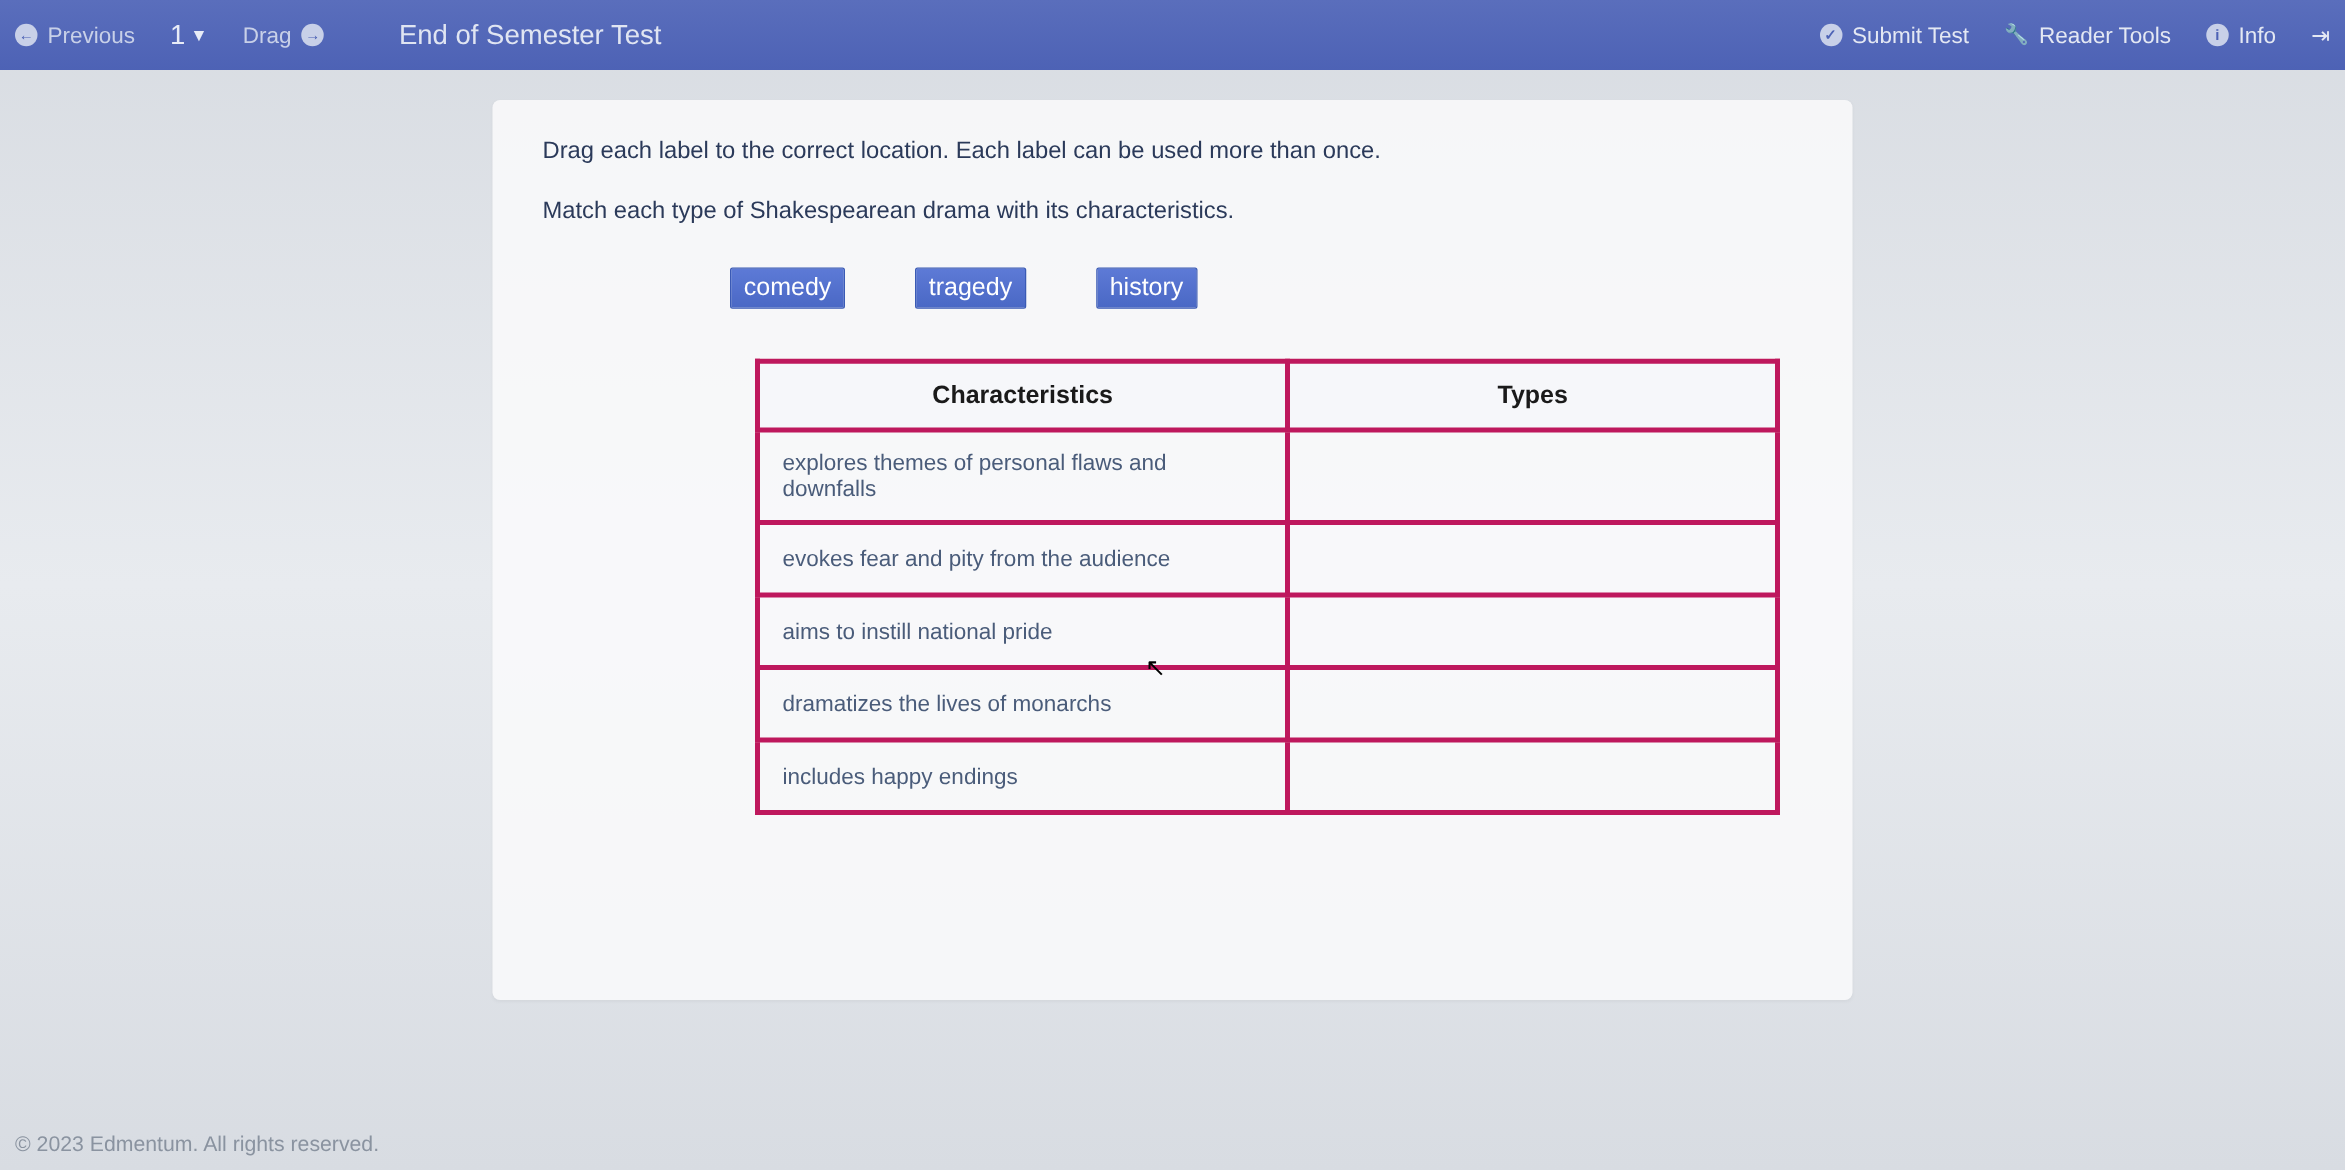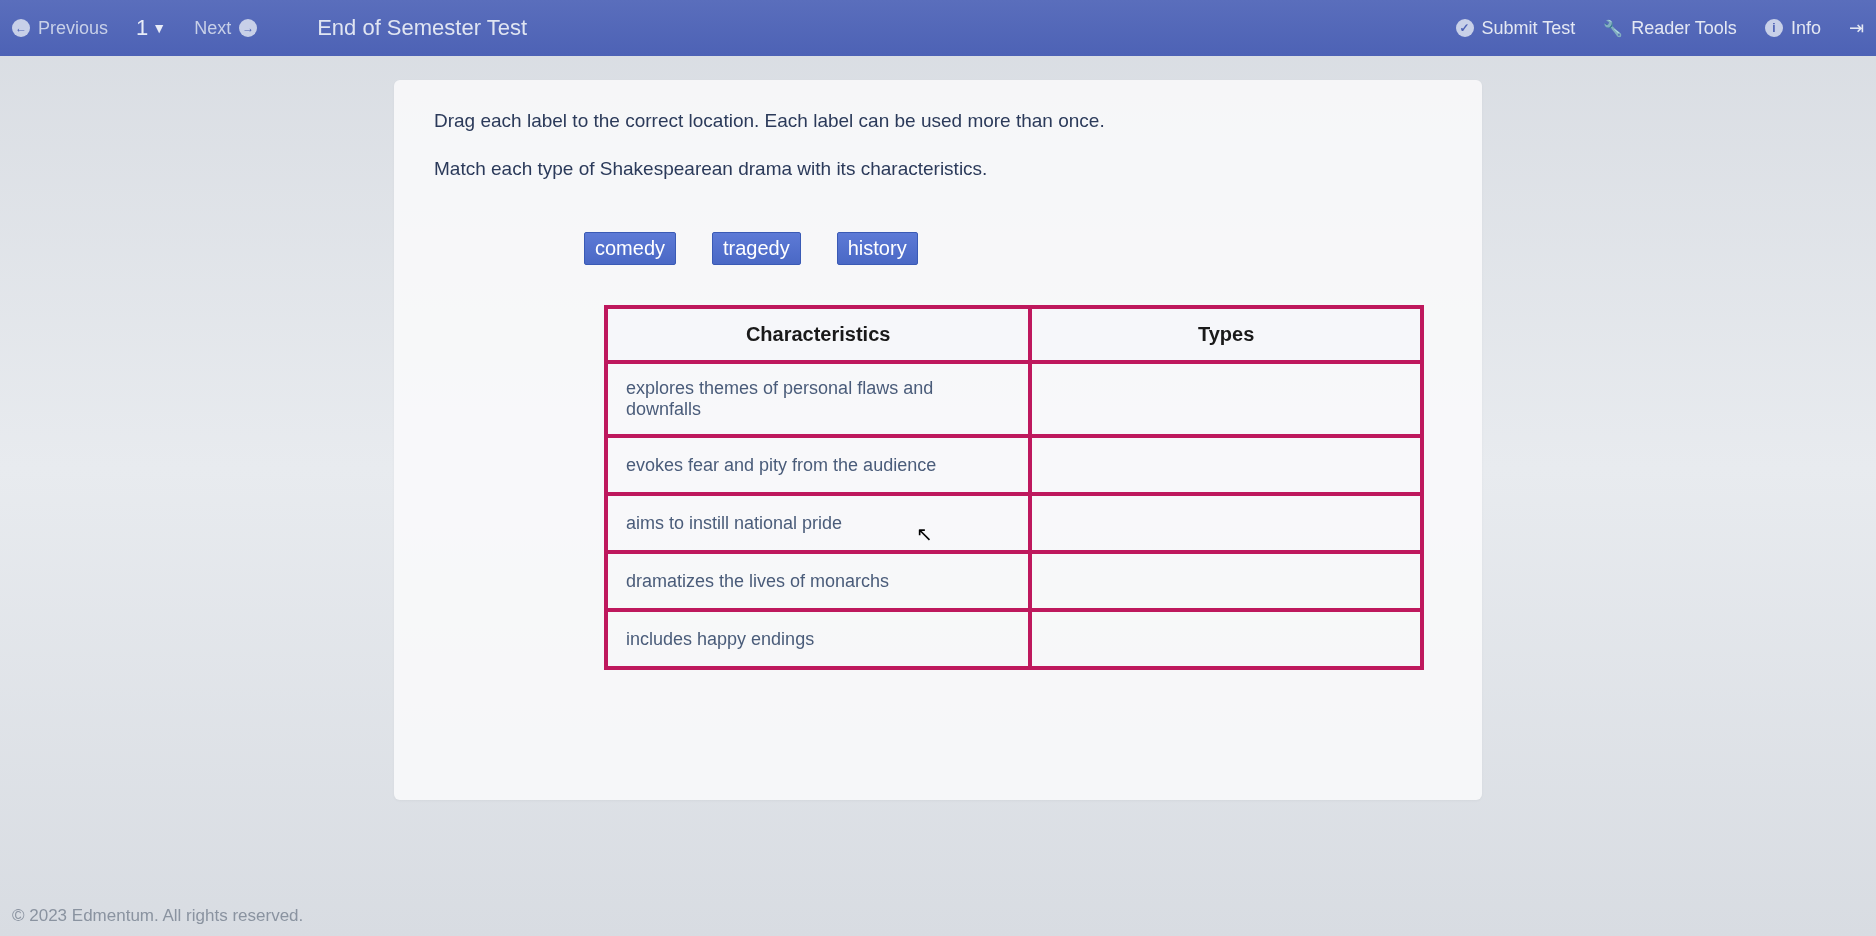--- a/index.html
+++ b/index.html
@@ -35,22 +35,22 @@
 .content-card {
   background: rgba(250,250,252,0.85);
   margin: 24px auto 0 auto;
   width: 1088px;
   min-height: 720px;
   border-radius: 6px;
   padding: 30px 40px;
   box-shadow: 0 1px 3px rgba(0,0,0,0.04);
 }
 .instructions { font-size: 19px; color: #2b3a5a; margin-bottom: 26px; }
-.prompt { font-size: 19px; color: #2b3a5a; margin-bottom: 52px; }
-.labels-row { display: flex; gap: 36px; margin-left: 150px; margin-bottom: 40px; }
+.prompt { font-size: 19px; color: #2b3a5a; margin-bottom: 34px; }
+.labels-row { display: flex; gap: 56px; margin-left: 150px; margin-bottom: 40px; }
 .drag-label {
   background: linear-gradient(to bottom, #5d7ad6 0%, #4a68c5 100%);
   color: #fff;
   font-size: 20px;
   padding: 4px 10px;
   border: 1px solid #3a5ab5;
   border-radius: 2px;
   cursor: move;
 }
 .match-table {
@@ -96,21 +96,21 @@
   <div class="nav-left">
     <div class="nav-btn">
       <span class="circle-icon">←</span>
       <span>Previous</span>
     </div>
     <div class="qnum">
       <span>1</span>
       <span style="font-size:14px;">▼</span>
     </div>
     <div class="nav-btn">
-      <span>Next</span>
+      <span>Drag</span>
       <span class="circle-icon">→</span>
     </div>
     <div class="title">End of Semester Test</div>
   </div>
   <div class="nav-right">
     <div class="nav-btn">
       <span class="circle-icon">✓</span>
       <span>Submit Test</span>
     </div>
     <div class="nav-btn">

